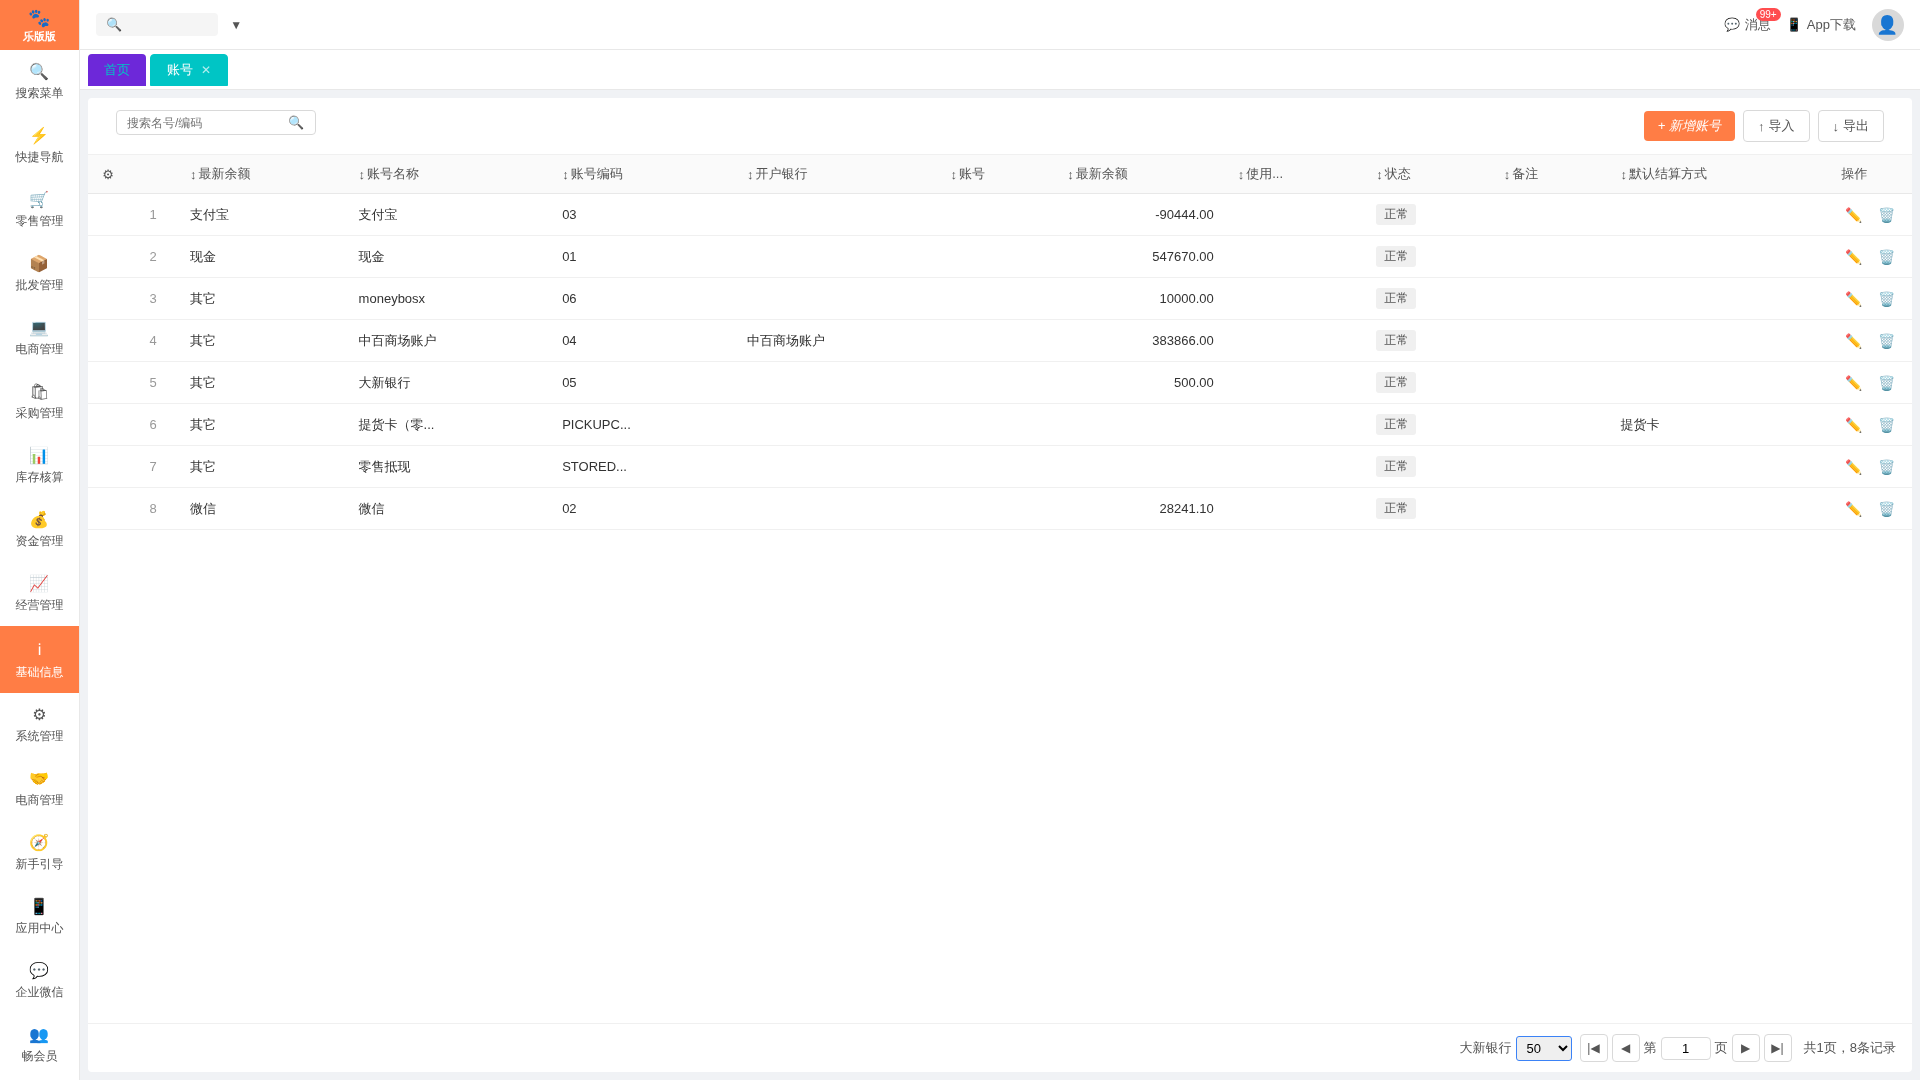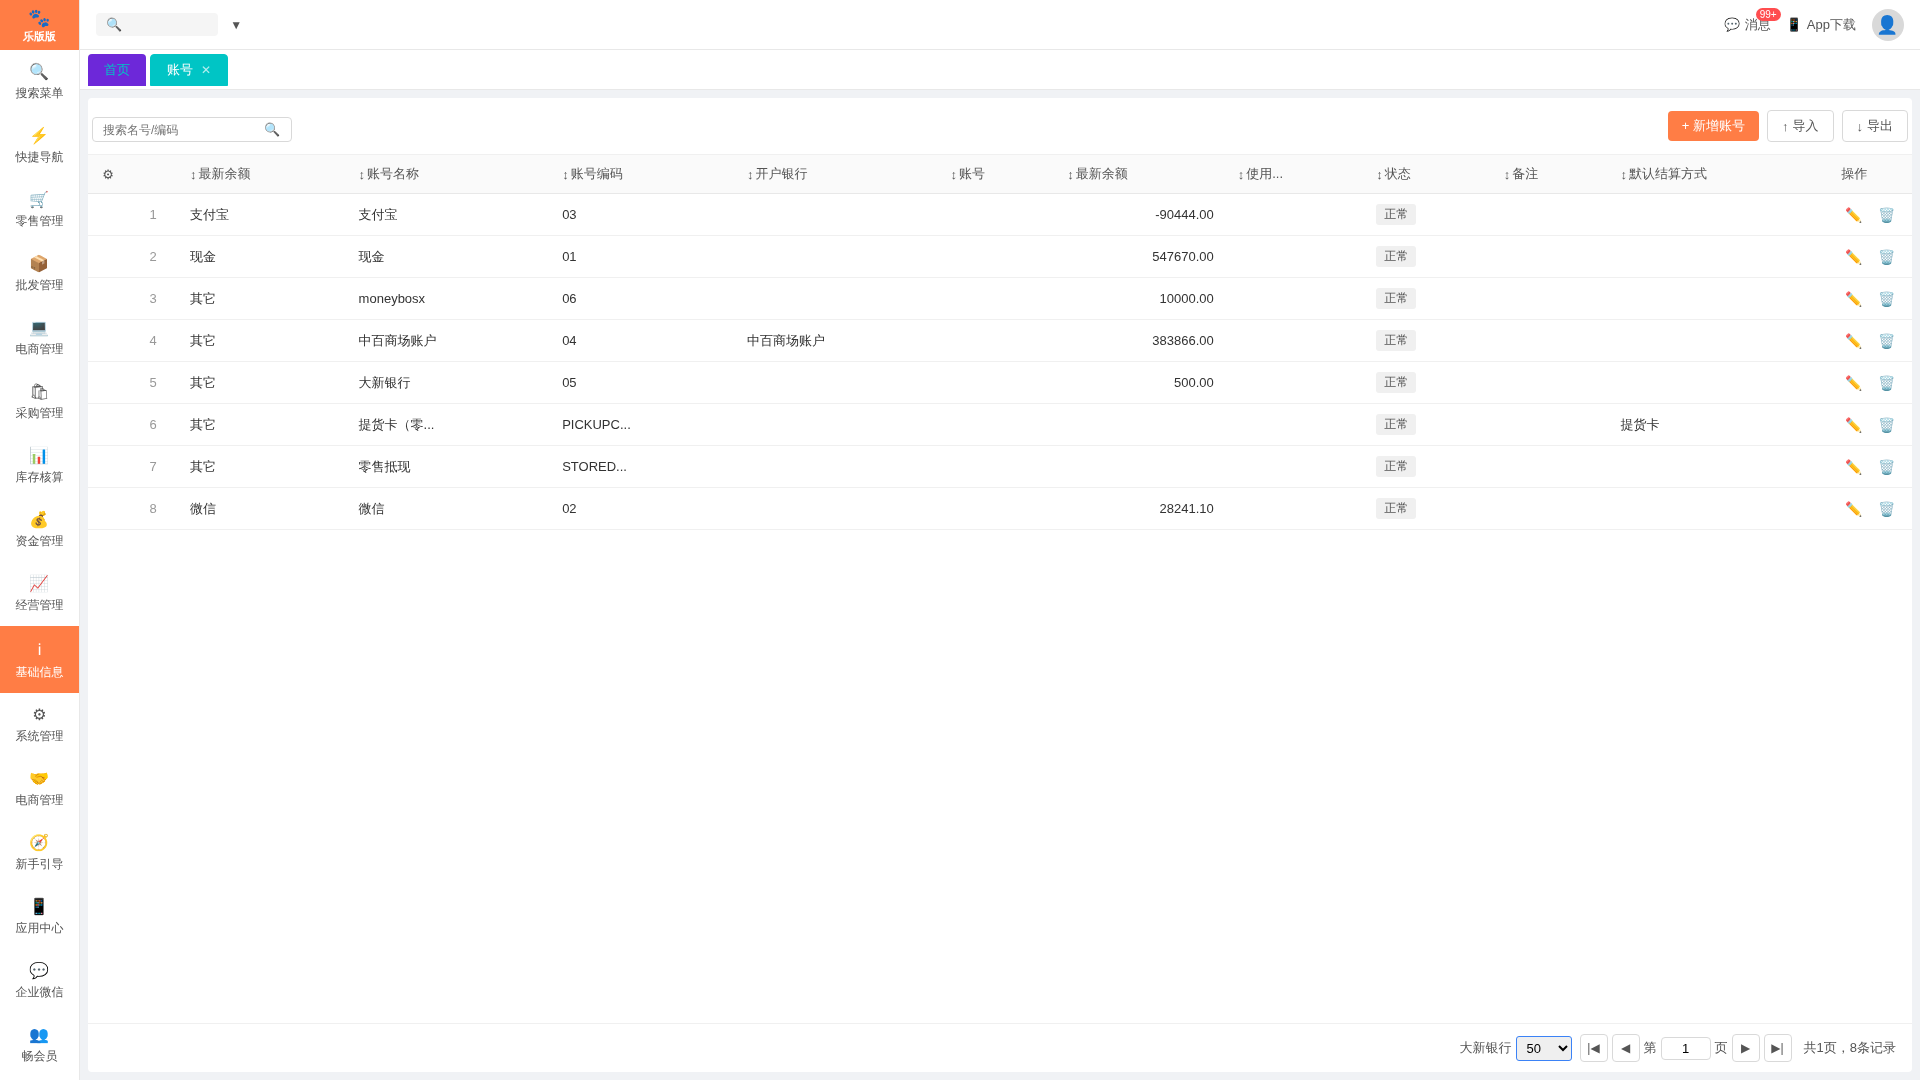--- a/index.html
+++ b/index.html
@@ -33,26 +33,26 @@
     .tab-bar { height: 40px; background: #fff; display: flex; align-items: center; border-bottom: 1px solid #e8e8e8; flex-shrink: 0; padding: 0 8px; gap: 4px; }
     .tab { height: 32px; padding: 0 16px; display: flex; align-items: center; gap: 8px; border-radius: 4px 4px 0 0; cursor: pointer; font-size: 13px; color: #555; background: #f0f2f5; border: 1px solid #e8e8e8; }
     .tab.active { background: #00c5c5; color: #fff; border-color: #00c5c5; }
     .tab-close { font-size: 12px; cursor: pointer; opacity: 0.7; }
     .tab-home { background: #6d28d9; border: none; color: #00c5c5; }
 
     
     .content { flex: 1; overflow: hidden; display: flex; flex-direction: column; background: #fff; margin: 8px; border-radius: 4px; }
 
     
-    .toolbar { padding: 12px 4px; display: flex; align-items: flex-end; justify-content: space-between; border-bottom: 1px solid #f0f0f0; flex-shrink: 0; }
+    .toolbar { padding: 12px 28px; display: flex; align-items: flex-start; justify-content: space-between; border-bottom: 1px solid #f0f0f0; flex-shrink: 0; }
     .toolbar-left { display: flex; align-items: center; gap: 8px; }
     .search-box { display: flex; align-items: center; border: 1px solid #d9d9d9; border-radius: 4px; padding: 4px 10px; gap: 6px; width: 200px; }
     .search-box input { border: none; outline: none; font-size: 12px; flex: 1; }
     .toolbar-right { display: flex; align-items: center; gap: 8px; }
-    .btn-primary { background: #ff7d45; color: #fff; border: none; border-radius: 4px; padding: 6px 14px; cursor: pointer; font-size: 13px; display: flex; align-items: center; gap: 4px; }
+    .btn-primary { background: #ff7d45; color: #fff; border: none; border-radius: 4px; padding: 6px 14px; cursor: pointer; font-size: 13px; display: flex; align-items: center; gap: 4px; font-style: italic; }
     .btn-default { background: #fff; color: #555; border: 1px solid #d9d9d9; border-radius: 4px; padding: 6px 14px; cursor: pointer; font-size: 13px; display: flex; align-items: center; gap: 4px; }
 
     
     .table-container { flex: 1; overflow: auto; }
     table { width: 100%; border-collapse: collapse; }
     thead tr { background: #fafafa; }
     th { padding: 10px 12px; text-align: left; font-weight: 500; color: #555; border-bottom: 1px solid #e8e8e8; font-size: 13px; white-space: nowrap; }
     td { padding: 10px 12px; border-bottom: 1px solid #f0f0f0; color: #333; font-size: 13px; white-space: nowrap; }
     .col-index { width: 50px; text-align: center; color: #999; }
     .col-gear { width: 40px; text-align: center; }

